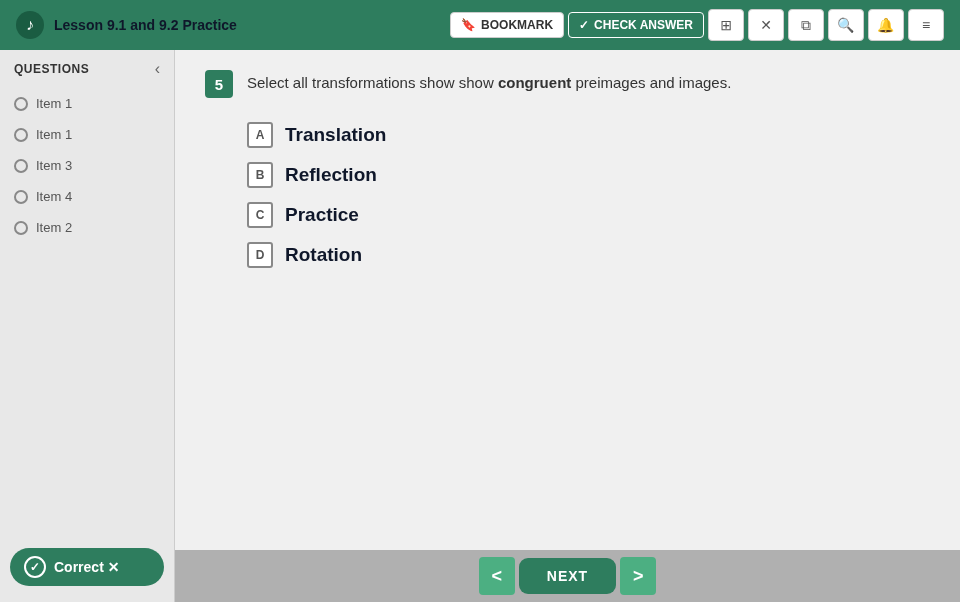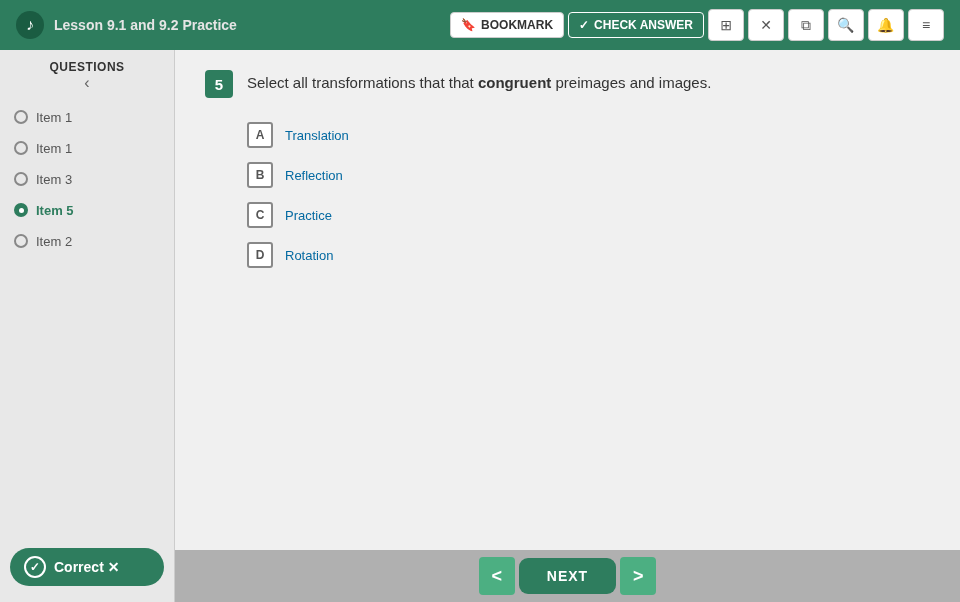--- a/index.html
+++ b/index.html
@@ -31,21 +31,21 @@
       height: 28px;
       background: #1a5c42;
       border-radius: 50%;
       display: flex;
       align-items: center;
       justify-content: center;
       color: white;
       font-size: 16px;
     }
     .header-title {
-      color: #e5e5e5;
+      color: #0f172a;
       font-size: 14px;
       font-weight: bold;
     }
     .header-controls {
       display: flex;
       align-items: center;
       gap: 4px;
     }
     .header-btn {
       background: white;
@@ -91,37 +91,36 @@
       background: #e8e8e8;
       border-right: 1px solid #ccc;
       padding: 10px 0;
       position: relative;
     }
     .sidebar-header {
       display: flex;
       align-items: center;
       justify-content: space-between;
       padding: 0 14px 10px 14px;
-      flex-direction: column;
     }
     .sidebar-title {
       font-size: 12px;
       font-weight: bold;
       color: #333;
       text-transform: uppercase;
       letter-spacing: 0.5px;
     }
     .sidebar-collapse {
       cursor: pointer;
       color: #666;
       font-size: 16px;
     }
     .sidebar-item {
       display: flex;
-      align-items: flex-start;
+      align-items: flex-end;
       padding: 8px 14px;
       cursor: pointer;
       font-size: 13px;
       color: #555;
       gap: 8px;
     }
     .sidebar-item.active {
       color: #2e7d5e;
       font-weight: bold;
     }
@@ -234,22 +233,23 @@
       display: flex;
       align-items: center;
       justify-content: center;
       font-size: 12px;
       font-weight: bold;
       color: #555;
       background: white;
       flex-shrink: 0;
     }
     .choice-text {
-      font-size: 13px;
-      color: #0369a1;
+      font-size: 19px;
+      color: #0f172a;
+      font-weight: bold;
     }
 
     
     .nav-bar {
       position: absolute;
       bottom: 0;
       left: 175px;
       right: 0;
       background: #b0b0b0;
       height: 52px;
@@ -323,42 +323,42 @@
       <span>Item 1</span>
     </div>
     <div class="sidebar-item">
       <div class="radio"></div>
       <span>Item 1</span>
     </div>
     <div class="sidebar-item">
       <div class="radio"></div>
       <span>Item 3</span>
     </div>
-    <div class="sidebar-item active">
+    <div class="sidebar-item">
       <div class="radio"></div>
-      <span>Item 5</span>
+      <span>Item 4</span>
     </div>
     <div class="sidebar-item">
       <div class="radio"></div>
       <span>Item 2</span>
     </div>
 
     <div class="sidebar-footer">
       <div class="correct-badge">
         <div class="correct-check">✓</div>
         <span>Correct ✕</span>
       </div>
     </div>
   </div>
 
   <div class="content">
     <div class="question-header">
       <div class="question-number">5</div>
       <p class="question-text">
-        <span>Select all transformations that that </span><strong>congruent</strong><span> preimages and images.</span>
+        <span>Select all transformations show show </span><strong>congruent</strong><span> preimages and images.</span>
       </p>
     </div>
 
     <div class="answer-choices">
 
       <div class="answer-choice">
         <div class="choice-label">
           <span>A</span>
         </div>
         <span class="choice-text">Translation</span>

